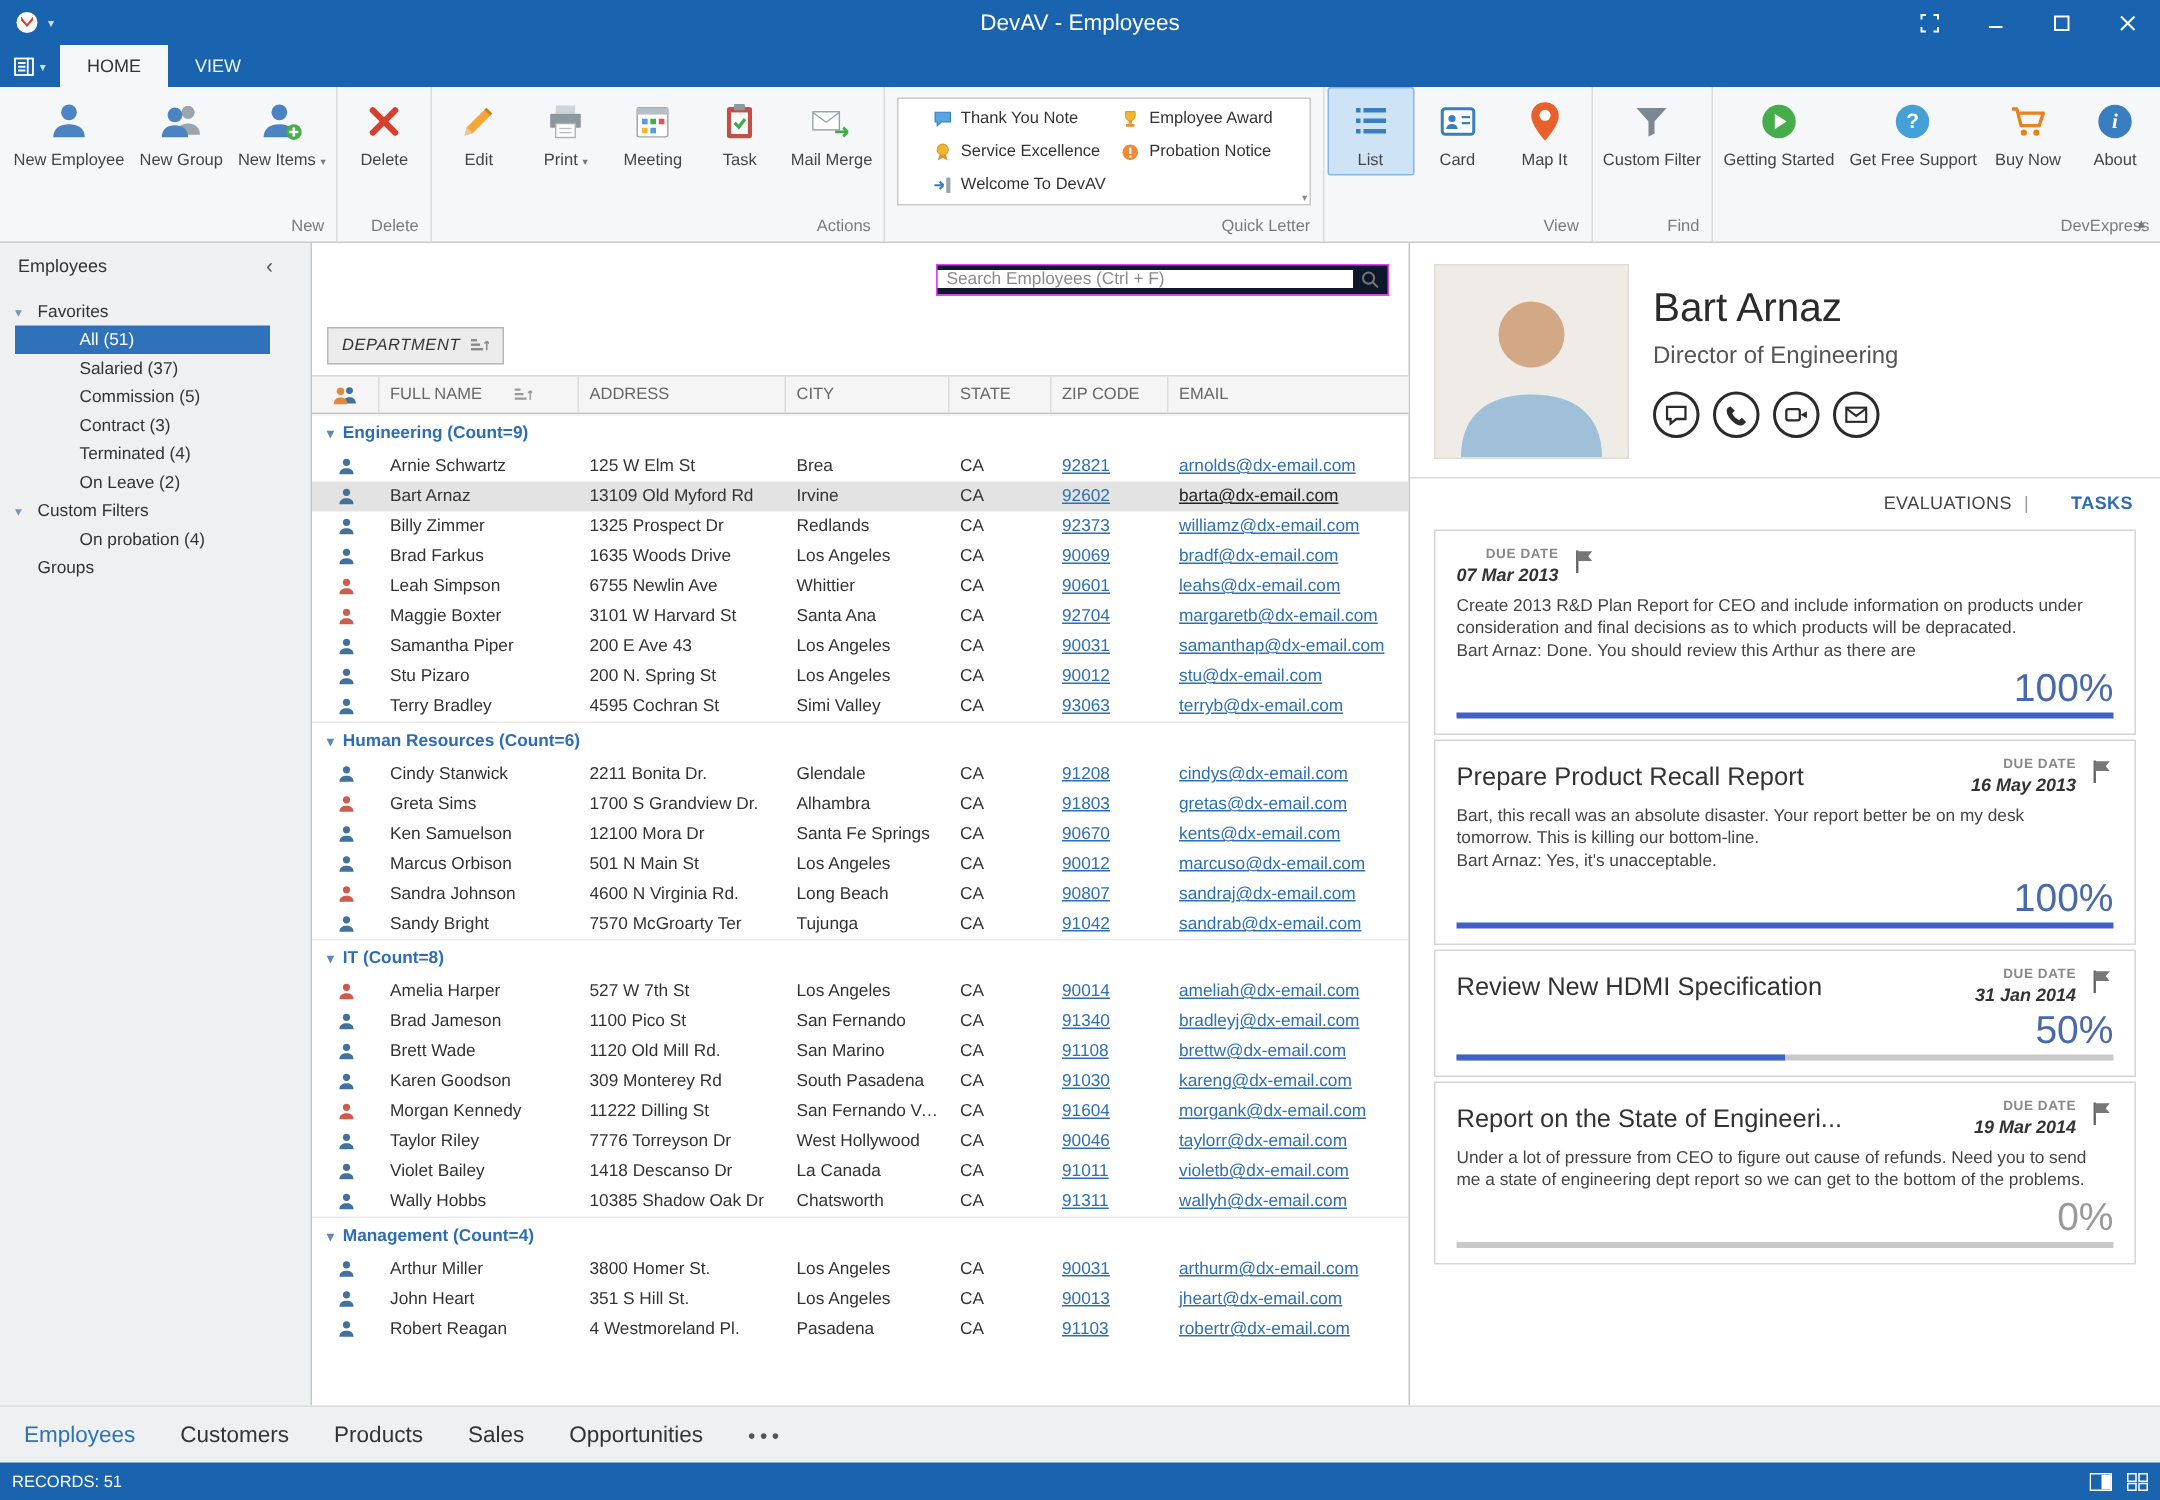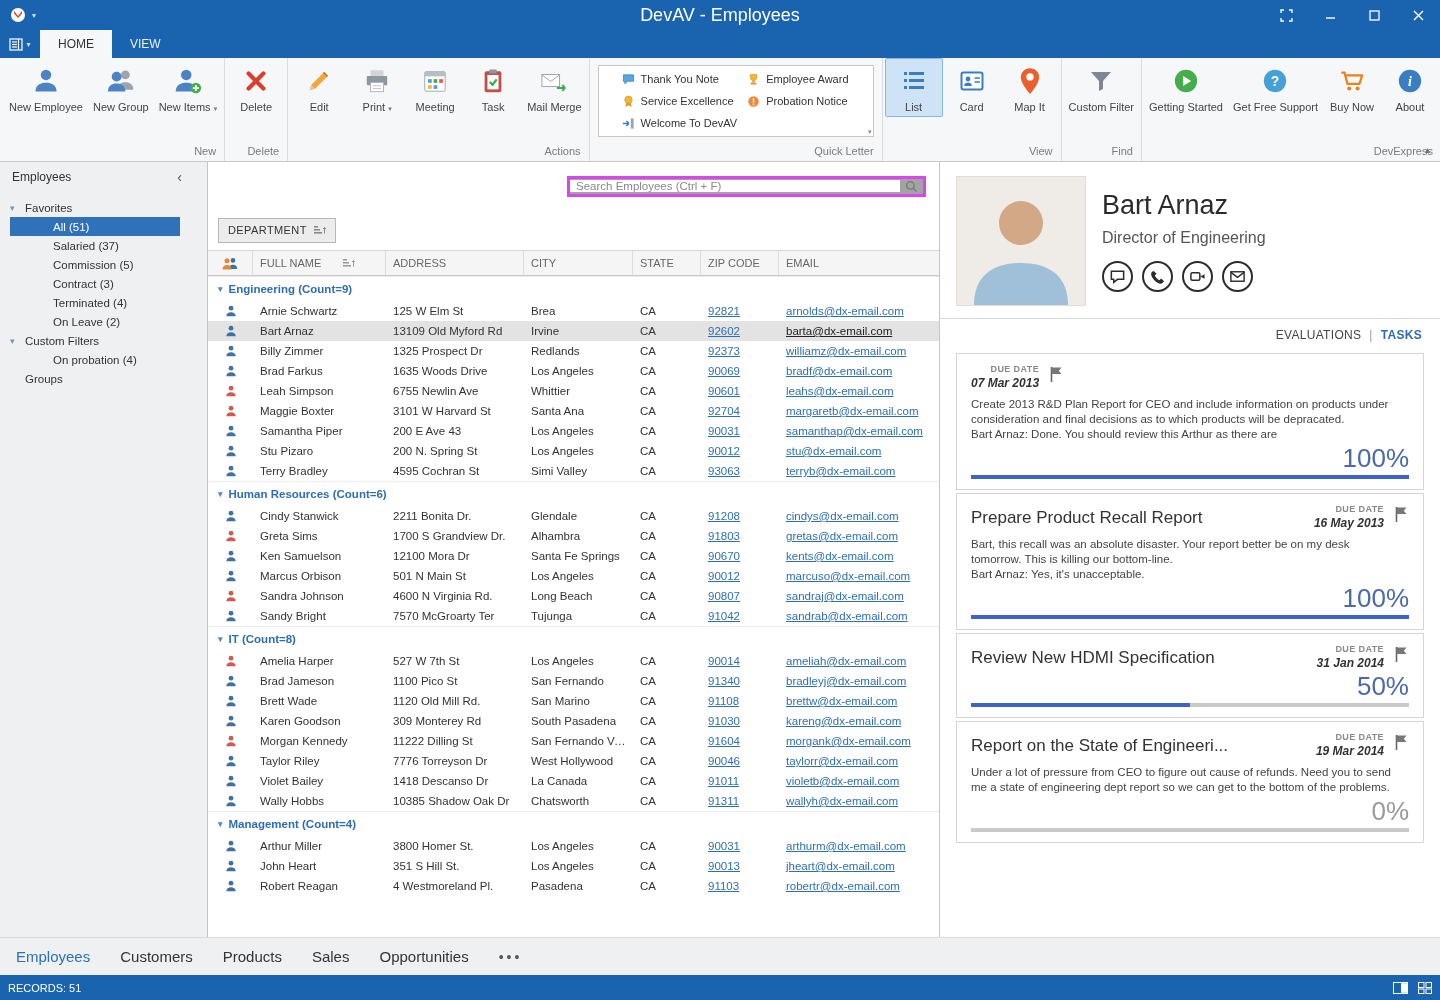--- a/index.html
+++ b/index.html
@@ -2,21 +2,21 @@
 <html><head>
 <meta charset="utf-8">
 <style>
   * { box-sizing: border-box; margin: 0; padding: 0; }
   html,body { width:1440px; height:1000px; overflow:hidden; font-family:"Liberation Sans",sans-serif; }
   .app { width:1440px; height:1000px; display:flex; flex-direction:column; background:#eef0f1; }
 
   
   .titlebar { height:30px; background:#1a63ae; display:flex; align-items:center; color:#fff; position:relative; flex:0 0 auto; }
   .tb-left { display:flex; align-items:center; gap:6px; padding-left:10px; }
-  .tb-title { position:absolute; left:0; right:0; text-align:center; font-size:18px; pointer-events:none; }
+  .tb-title { position:absolute; left:0; right:0; text-align:center; font-size:15px; pointer-events:none; }
   .tb-right { margin-left:auto; display:flex; height:100%; }
   .tb-btn { width:44px; height:100%; display:flex; align-items:center; justify-content:center; cursor:pointer; }
   .caret { font-size:8px; color:#cfe0f2; }
 
   
   .tabrow { height:28px; background:#1a63ae; display:flex; align-items:flex-end; flex:0 0 auto; }
   .tab-appbtn { width:40px; height:28px; display:flex; align-items:center; justify-content:center; gap:3px; color:#fff; }
   .rtab { padding:0 18px; height:28px; display:flex; align-items:center; font-size:12px; color:#eaf2fa; cursor:pointer; }
   .rtab.active { background:#f6f7f8; color:#333; }
 
@@ -46,26 +46,26 @@
   .sb-collapse { color:#555; font-size:14px; cursor:pointer; }
   .sb-tree { padding-top:6px; }
   .sb-item { height:19px; display:flex; align-items:center; font-size:11.5px; color:#333; margin:0 12px 0 10px; cursor:pointer; white-space:nowrap; }
   .sb-item .tw { width:15px; color:#7a93b8; font-size:9px; flex:0 0 auto; }
   .sb-item.lvl1 { padding-left:43px; }
   .sb-item.sel { background:#2f72ba; color:#fff; }
 
   
   .main { width:733px; flex:0 0 auto; margin-left:15px; background:#fff; border-left:1px solid #c6c6c6; border-right:1px solid #c6c6c6; display:flex; flex-direction:column; }
   .search-row { height:48px; display:flex; align-items:center; justify-content:flex-end; padding-right:13px; }
-  .searchbox { width:359px; height:21px; border:3px solid #d946ef; background:#a3a3a3; display:flex; align-items:center; }
+  .searchbox { width:302px; height:21px; border:1px solid #d946ef; background:#0f172a; display:flex; align-items:center; }
   .searchbox input { flex:1; border:none; outline:none; font-size:11.5px; color:#555; padding:0 6px; font-family:"Liberation Sans",sans-serif; }
   .searchbox input::placeholder { color:#8a8a8a; }
   .search-ic { padding:0 5px; display:flex; }
   .groupby-row { height:40px; display:flex; align-items:center; padding-left:10px; }
-  .chip { height:25px; background:#ececec; border:1px solid #b8b8b8; display:flex; align-items:center; gap:7px; padding:0 9px; font-size:11px; color:#333; letter-spacing:.4px; cursor:pointer; }
+  .chip { height:25px; background:#ececec; border:1px solid #b8b8b8; display:flex; align-items:center; gap:7px; padding:0 9px; font-size:11px; color:#333; letter-spacing:.4px; cursor:pointer;font-style:italic; }
   .grid-header { display:grid; grid-template-columns:45px 133px 138px 109px 68px 78px 1fr; height:26px; background:#f5f5f5; border-top:1px solid #d4d4d4; border-bottom:1px solid #c8c8c8; align-items:center; }
   .gh { font-size:11px; color:#666; padding:0 7px; height:100%; display:flex; align-items:center; gap:22px; border-right:1px solid #ddd; white-space:nowrap; overflow:hidden; }
   .gh:last-child { border-right:none; }
   .grid-body { flex:1; overflow:hidden; }
   .g-head { height:25px; display:flex; align-items:center; gap:6px; padding-left:10px; font-size:11.5px; font-weight:bold; color:#2e6db6; border-top:1px solid #ececec; }
   .g-chev { font-size:9px; color:#5e87bd; }
   .grow { display:grid; grid-template-columns:45px 133px 138px 109px 68px 78px 1fr; height:20px; align-items:center; font-size:11.5px; color:#333; cursor:default; }
   .grow > div { padding:0 7px; white-space:nowrap; overflow:hidden; text-overflow:ellipsis; }
   .grow.sel { background:#e3e3e3; }
   .c-ic { display:flex; align-items:center; justify-content:center; padding:0 !important; }
@@ -76,21 +76,21 @@
   .detail { flex:1; background:#fff; display:flex; flex-direction:column; min-width:0; }
   .dt-top { display:flex; padding:14px 16px 12px; gap:16px; }
   .photo { width:130px; height:130px; background:#efece7; flex:0 0 auto; display:flex; align-items:flex-end; justify-content:center; overflow:hidden; border:1px solid #e0ddd8; }
   .dt-info { padding-top:14px; }
   .dt-name { font-size:27px; color:#2b2b2b; }
   .dt-title { font-size:16px; color:#555; margin-top:8px; }
   .dt-actions { display:flex; gap:9px; margin-top:14px; }
   .cbtn { width:31px; height:31px; border:2px solid #2b2b2b; border-radius:50%; display:flex; align-items:center; justify-content:center; cursor:pointer; }
   .dt-tabs { border-top:1px solid #d9d9d9; height:33px; display:flex; align-items:center; justify-content:flex-end; gap:8px; padding-right:18px; font-size:12px; letter-spacing:.3px; }
   .dt-tab { color:#444; cursor:pointer; }
-  .dt-tab.active { color:#2e6db6; font-weight:bold; }
+  .dt-tab.active { color:#2e6db6; font-weight:bold;margin-left:20px; }
   .tab-sep { color:#999; }
   .dt-cards { flex:1; overflow:hidden; padding:2px 16px 8px; }
   .card { border:1px solid #d5d5d5; background:#fff; padding:10px 14px 10px; margin-bottom:3px; }
   .card-top { display:flex; align-items:flex-start; }
   .card-title { flex:1; font-size:17px; color:#333; white-space:nowrap; overflow:hidden; text-overflow:ellipsis; padding-top:4px; }
   .card-due { text-align:right; margin-right:10px; }
   .due-l { font-size:9px; color:#888; font-weight:bold; letter-spacing:.4px; }
   .due-d { font-size:12px; color:#333; font-weight:bold; margin-top:2px;font-style:italic; }
   .card-desc { font-size:11.5px; color:#444; line-height:15px; margin-top:7px; white-space:pre-line; max-width:430px; }
   .card-pct { text-align:right; font-size:26px; color:#4a69ad; margin-top:2px; line-height:28px; }

